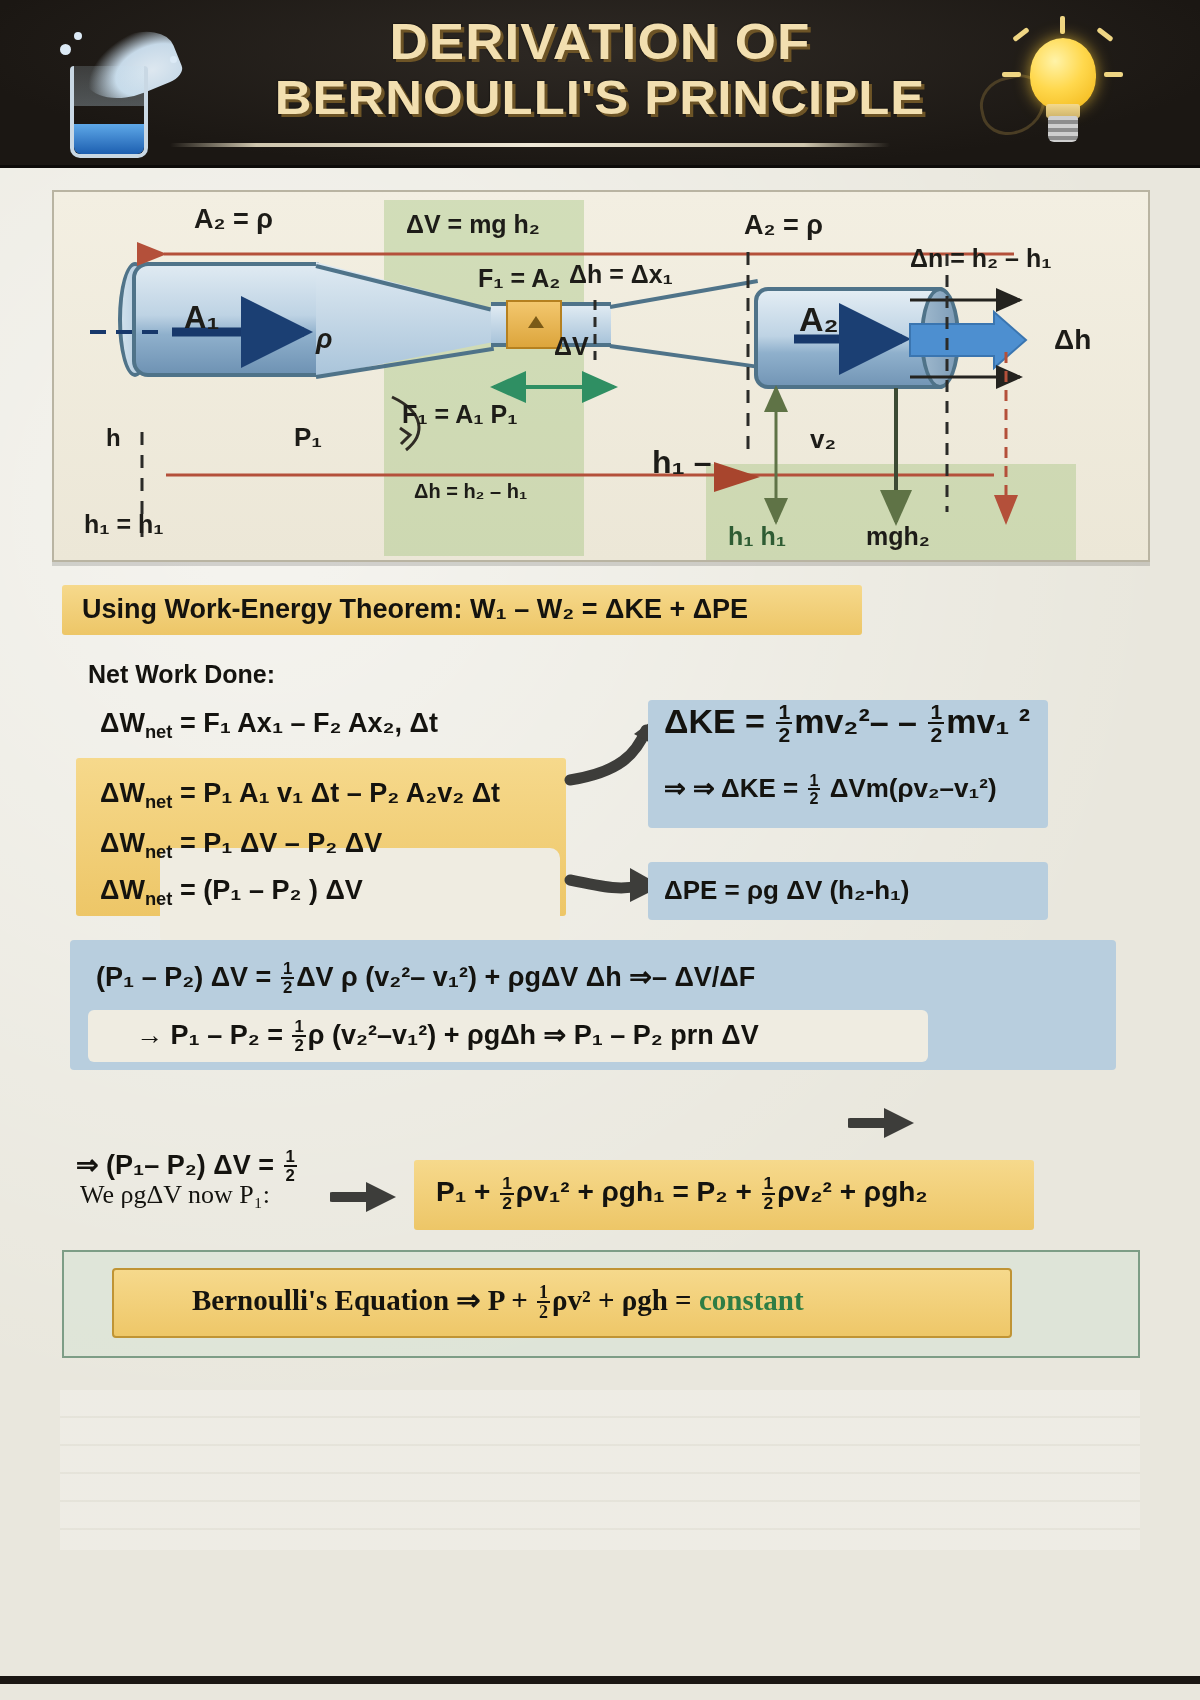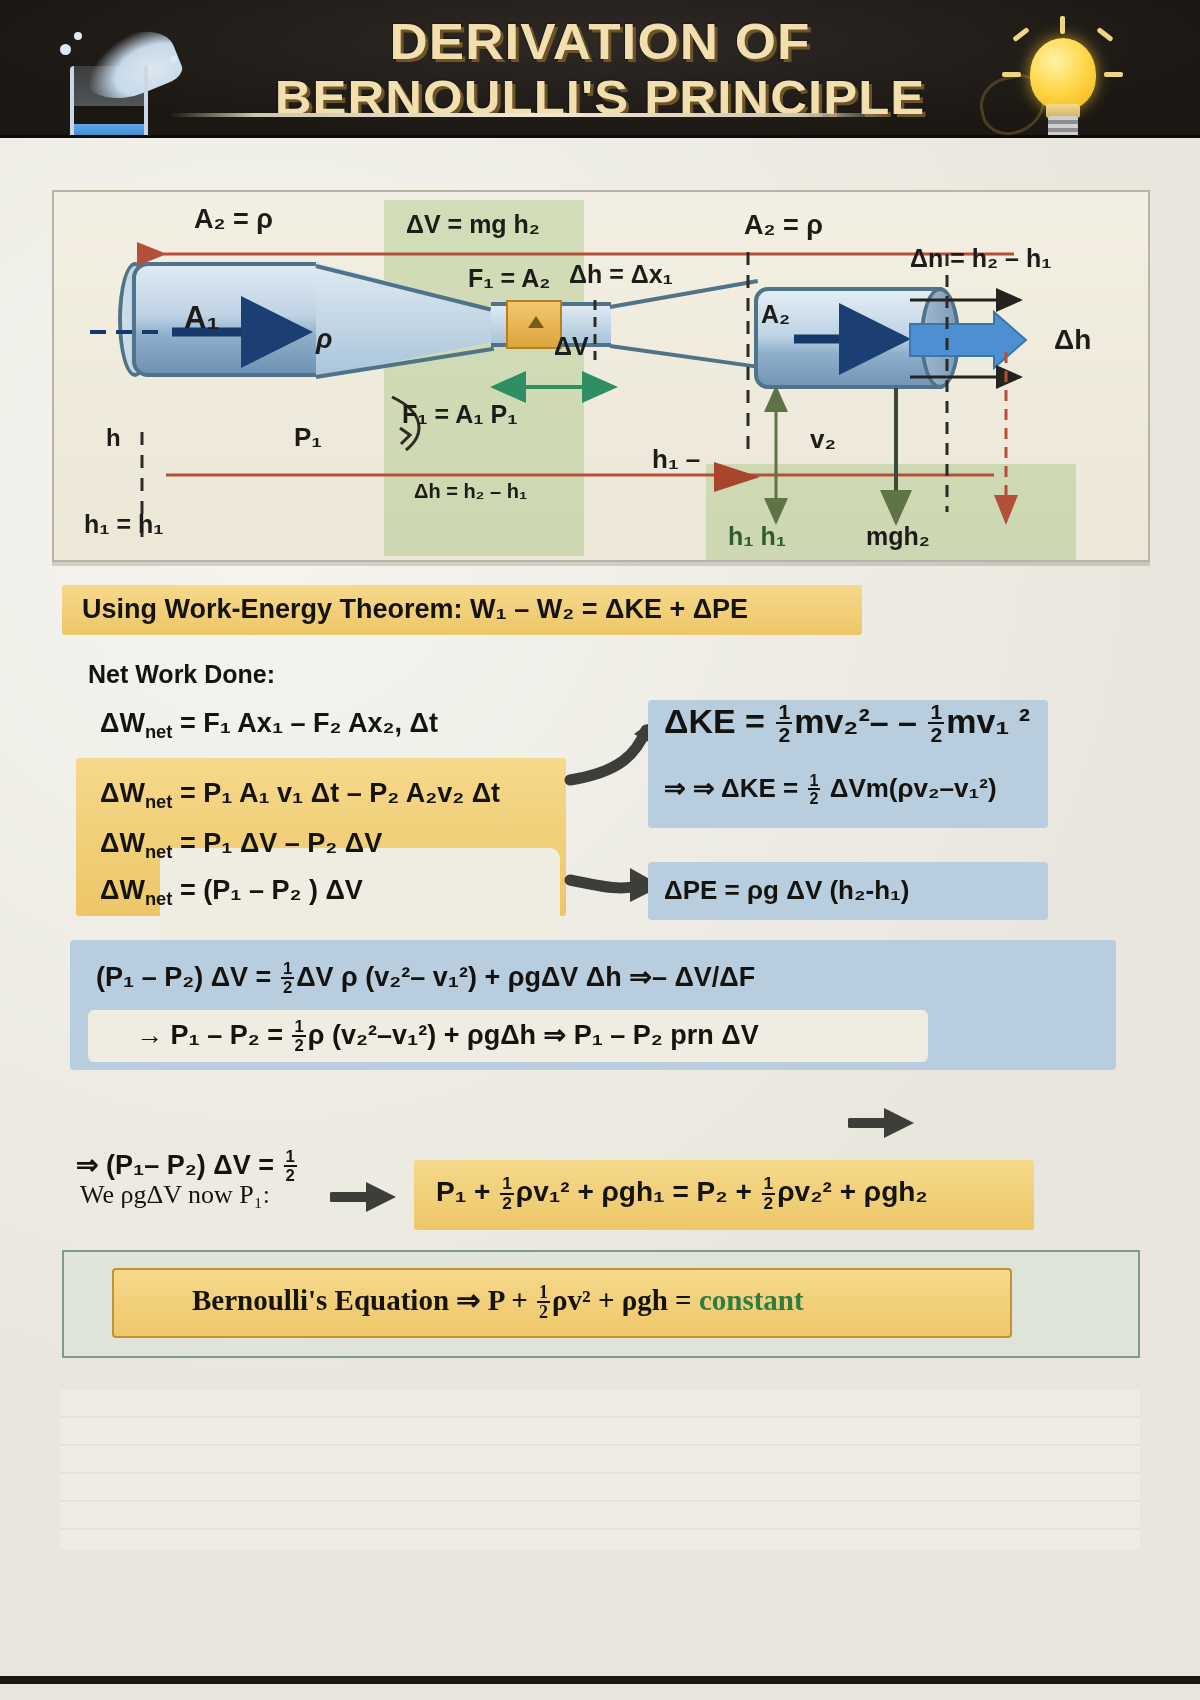--- a/index.html
+++ b/index.html
@@ -13,21 +13,21 @@
     position: relative;
     width: 1200px; height: 1700px;
     background:
       radial-gradient(circle at 22% 30%, rgba(255,255,255,.55), rgba(0,0,0,0) 60%),
       #e9e7dd;
   }
 
   
   .header {
     position: relative;
-    height: 138px;
+    height: 168px;
     background:
       radial-gradient(ellipse at 50% 30%, #2e2924 0%, #1b1713 75%),
       #1b1713;
     overflow: hidden;
     border-bottom: 3px solid #0d0b09;
   }
   .header-title {
     position: absolute;
     left: 0; right: 0; top: 14px;
     text-align: center;
@@ -343,32 +343,32 @@
     </svg>
 
     <div class="label" style="left:140px;top:12px;font-size:27px;">A₂ = ρ</div>
     <div class="label" style="left:130px;top:108px;font-size:31px;">A₁</div>
     <div class="label" style="left:262px;top:132px;font-size:27px;font-style:italic;">ρ</div>
     <div class="label" style="left:240px;top:230px;font-size:26px;">P₁</div>
     <div class="label" style="left:52px;top:232px;font-size:24px;">h</div>
     <div class="label" style="left:30px;top:318px;font-size:25px;">h₁ = h₁</div>
 
     <div class="label" style="left:352px;top:18px;font-size:25px;">ΔV = mɡ h₂</div>
-    <div class="label" style="left:414px;top:72px;font-size:25px;">F₁ = A₂</div>
+    <div class="label" style="left:424px;top:72px;font-size:25px;">F₁ = A₂</div>
     <div class="label" style="left:348px;top:208px;font-size:25px;">F₁ = A₁ P₁</div>
     <div class="label" style="left:360px;top:288px;font-size:20px;">Δh = h₂ – h₁</div>
 
     <div class="label" style="left:515px;top:68px;font-size:25px;">Δh = Δx₁</div>
     <div class="label" style="left:500px;top:140px;font-size:25px;">ΔV</div>
 
     <div class="label" style="left:690px;top:18px;font-size:27px;">A₂ = ρ</div>
-    <div class="label" style="left:707px;top:108px;font-size:25px;">A₂</div>
+    <div class="label" style="left:745px;top:108px;font-size:34px;">A₂</div>
     <div class="label" style="left:856px;top:52px;font-size:25px;">Δn = h₂ – h₁</div>
     <div class="label" style="left:1000px;top:132px;font-size:28px;">Δh</div>
-    <div class="label" style="left:598px;top:252px;font-size:26px;">h₁ –</div>
+    <div class="label" style="left:598px;top:252px;font-size:32px;">h₁ –</div>
     <div class="label" style="left:756px;top:232px;font-size:26px;">v₂</div>
     <div class="label" style="left:674px;top:330px;font-size:25px;color:#2e5c33;">h₁ h₁</div>
     <div class="label" style="left:812px;top:330px;font-size:25px;">mgh₂</div>
   </div>
 
   <div class="band-yellow" style="left:62px;top:585px;width:800px;height:50px;"></div>
   <div class="eq" style="left:82px;top:594px;font-size:27px;">Using Work-Energy Theorem:  W₁ – W₂ = ΔKE + ΔPE</div>
 
   <div class="eq" style="left:88px;top:660px;font-size:25px;">Net Work Done:</div>
 

